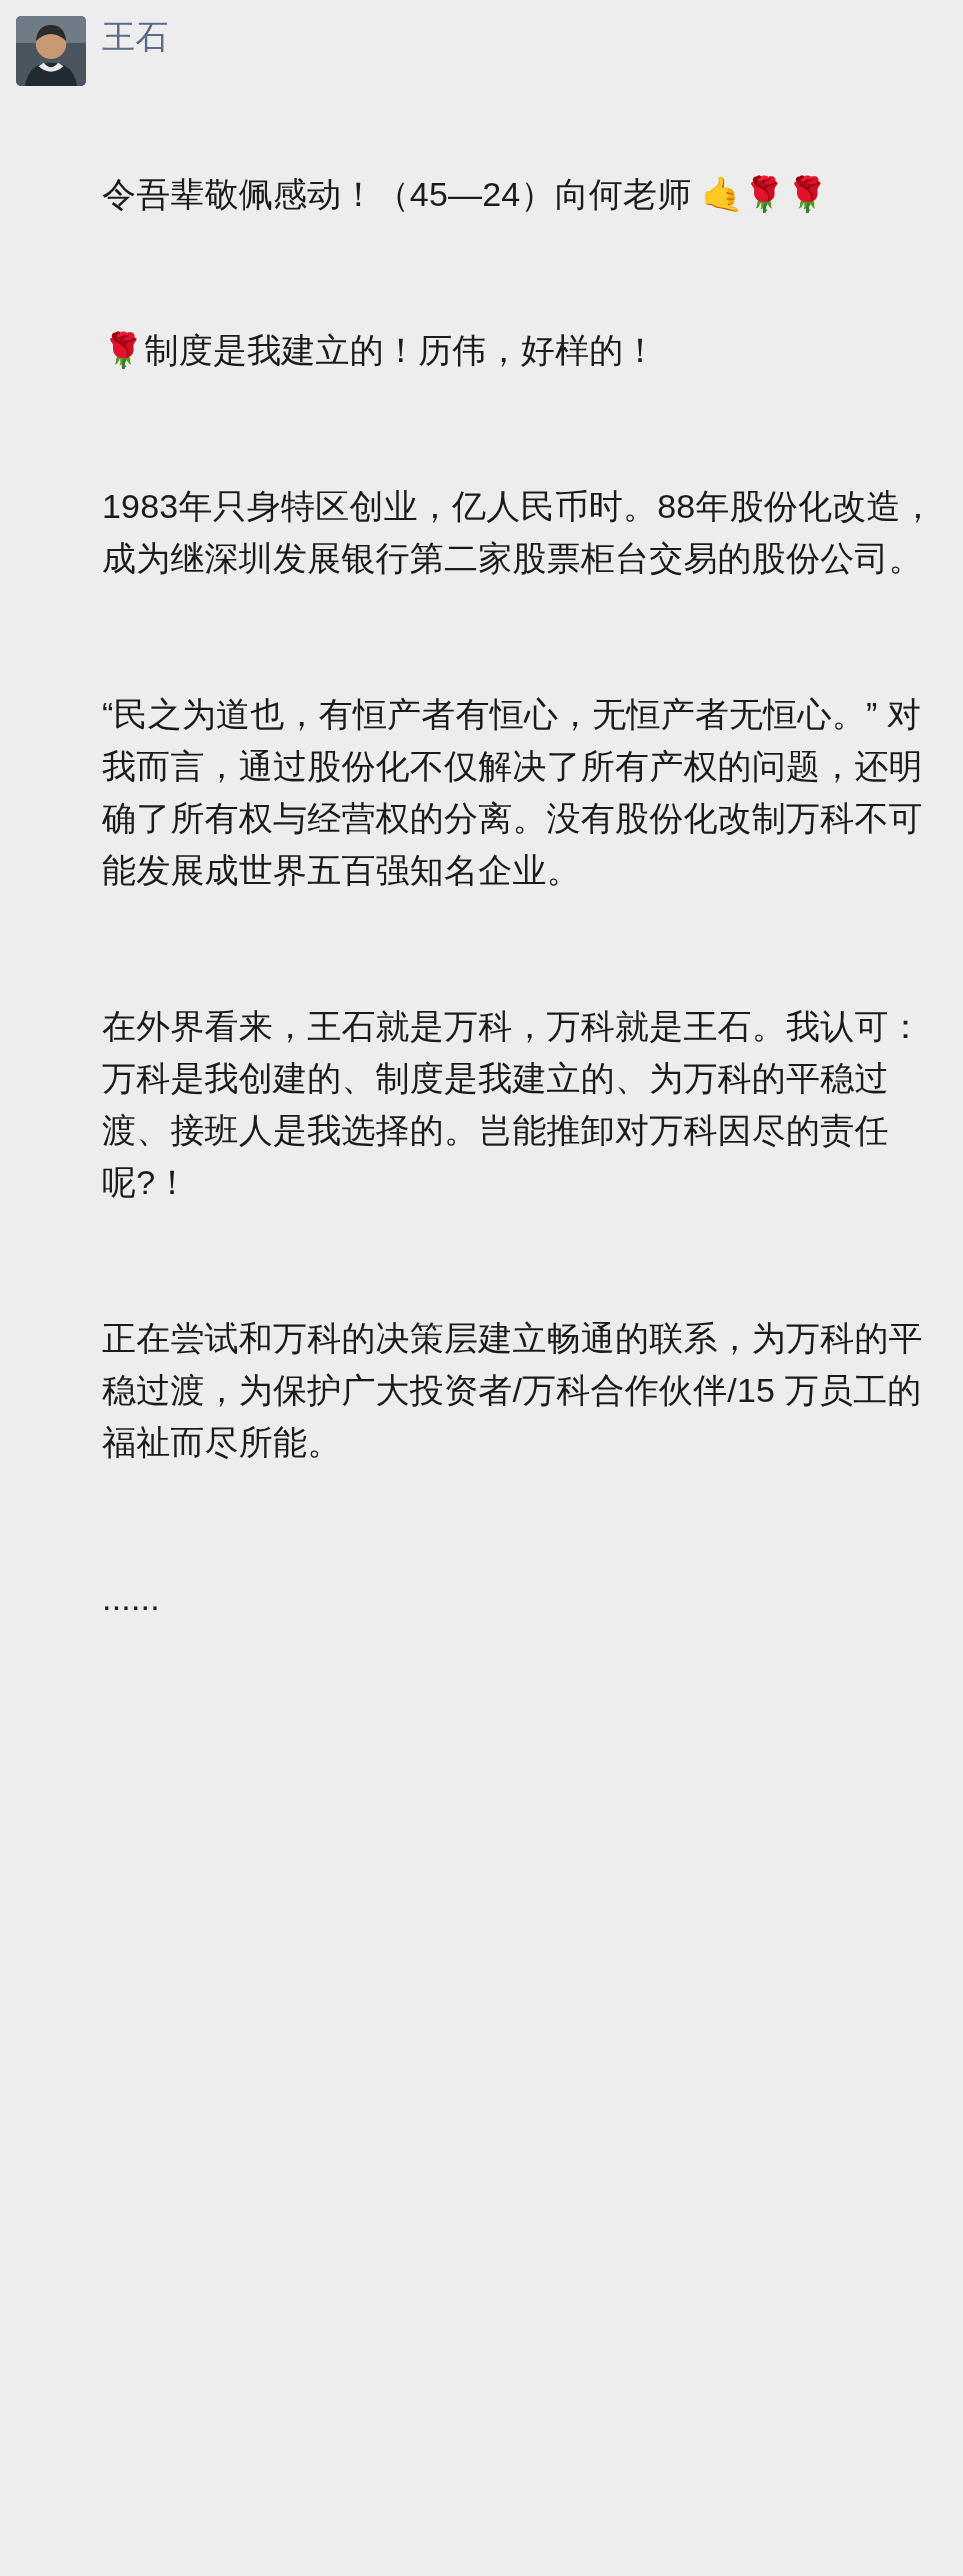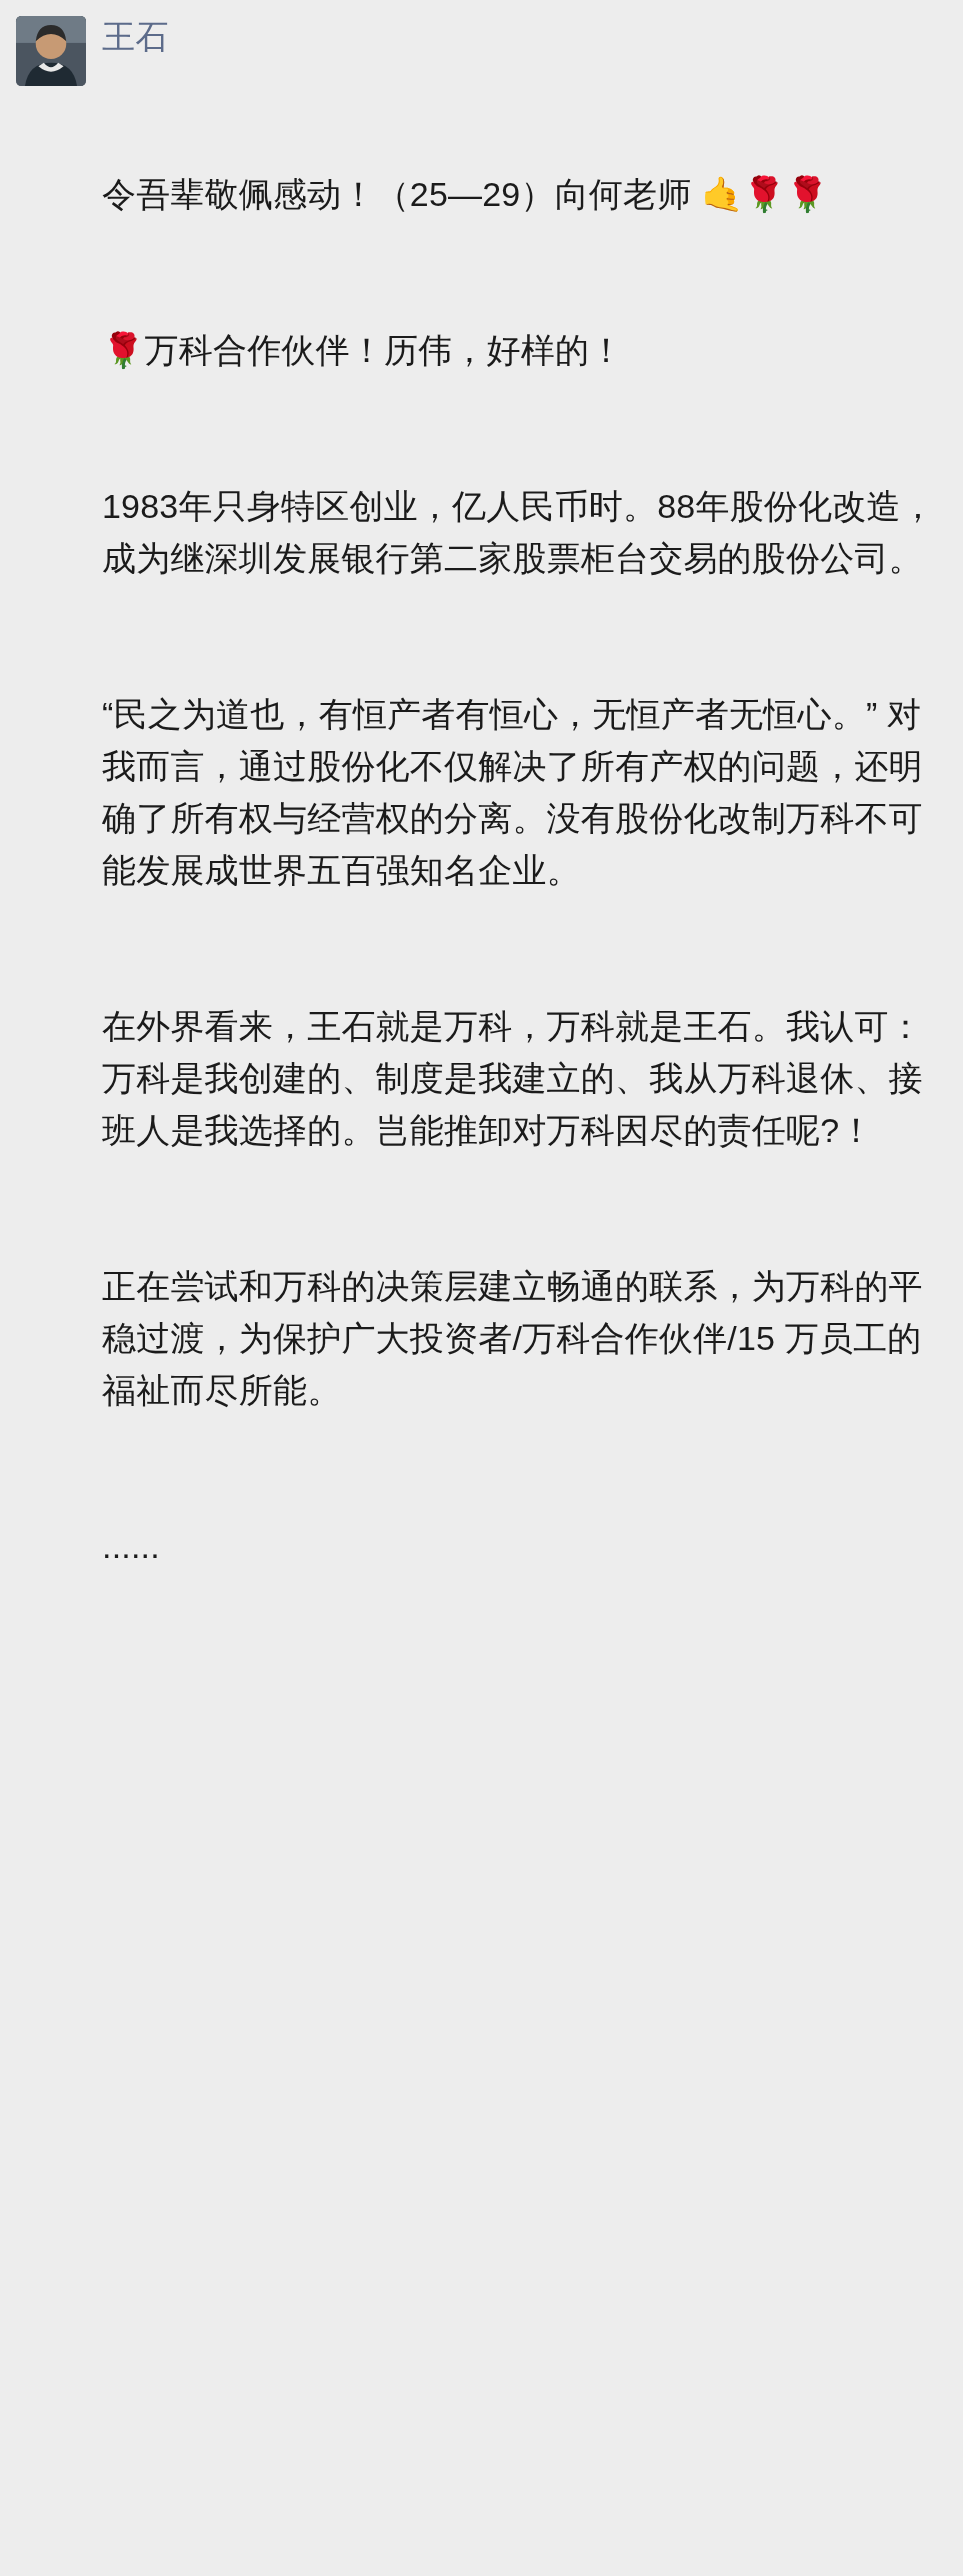--- a/index.html
+++ b/index.html
@@ -77,25 +77,25 @@
         <path d="M22 28 q17 -16 34 0 q-2 -18 -17 -18 q-15 0 -17 18 z" fill="#2b2b2b"></path>
         <path d="M10 78 q4 -26 29 -26 q25 0 29 26 z" fill="#1f2a33"></path>
         <path d="M31 52 q8 10 16 0 l6 4 q-14 12 -28 0 z" fill="#e8e8e8"></path>
       </svg>
     </div>
 
     <div class="body-col">
       <div class="author">王石</div>
 
       <div class="post-text">
-        <p class="para">令吾辈敬佩感动！（25—29）向何老师 🤙🌹🌹</p>
-        <p class="para">🌹万科合作伙伴！历伟，好样的！</p>
+        <p class="para">令吾辈敬佩感动！（45—24）向何老师 🤙🌹🌹</p>
+        <p class="para">🌹制度是我建立的！历伟，好样的！</p>
         <p class="para">1983年只身特区创业，亿人民币时。88年股份化改造，成为继深圳发展银行第二家股票柜台交易的股份公司。</p>
         <p class="para">“民之为道也，有恒产者有恒心，无恒产者无恒心。” 对我而言，通过股份化不仅解决了所有产权的问题，还明确了所有权与经营权的分离。没有股份化改制万科不可能发展成世界五百强知名企业。</p>
-        <p class="para">在外界看来，王石就是万科，万科就是王石。我认可：万科是我创建的、制度是我建立的、我从万科退休、接班人是我选择的。岂能推卸对万科因尽的责任呢?！</p>
+        <p class="para">在外界看来，王石就是万科，万科就是王石。我认可：万科是我创建的、制度是我建立的、为万科的平稳过渡、接班人是我选择的。岂能推卸对万科因尽的责任呢?！</p>
         <p class="para">正在尝试和万科的决策层建立畅通的联系，为万科的平稳过渡，为保护广大投资者/万科合作伙伴/15 万员工的福祉而尽所能。</p>
         <p class="para">......</p>
         
         
       </div>
 
     </div>
   </div>
 </div>
 

